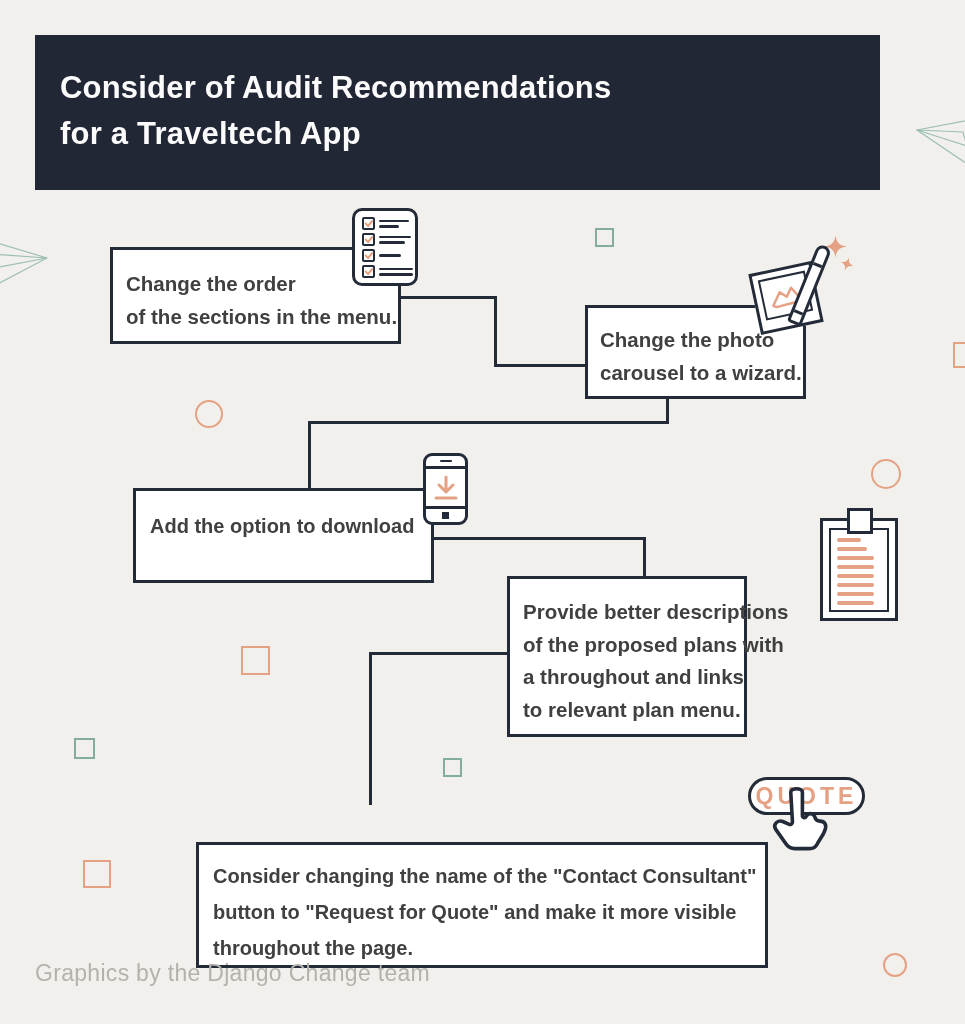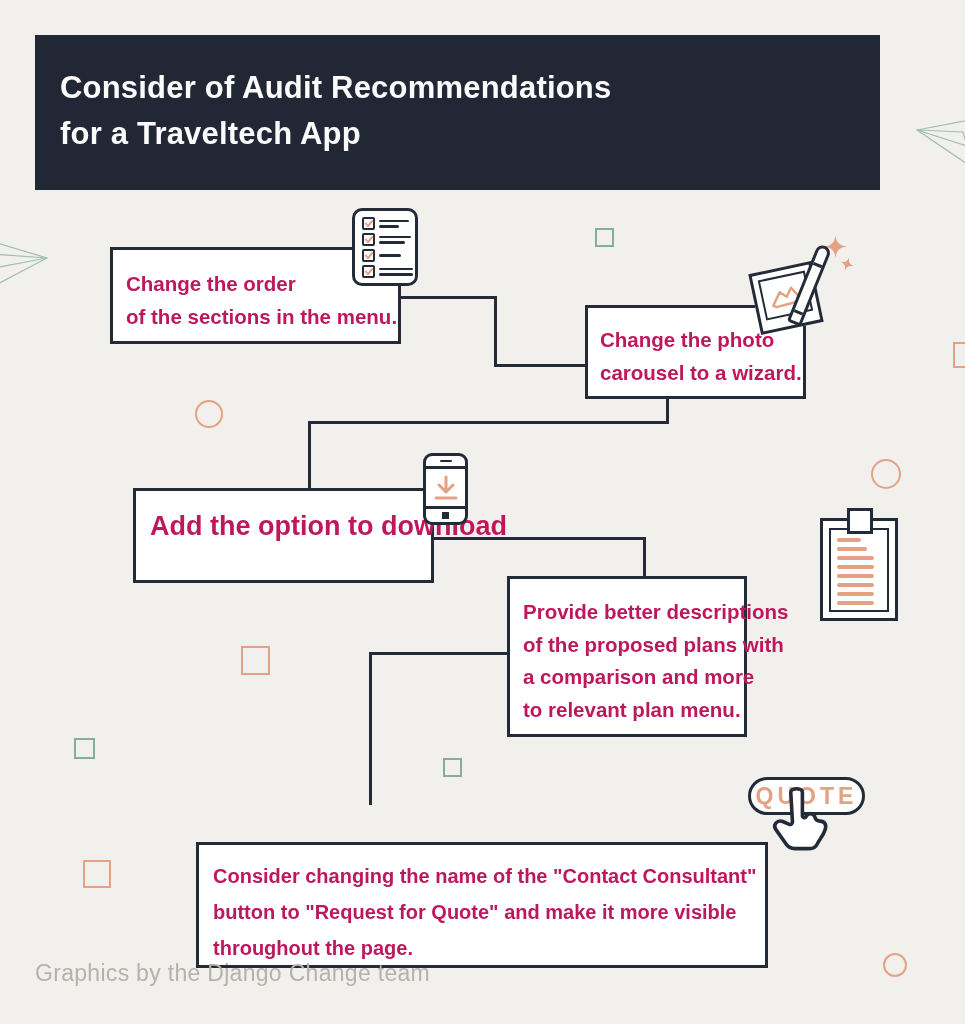--- a/index.html
+++ b/index.html
@@ -15,28 +15,28 @@
   }
   .header .title{
     padding:30px 0 0 25px;color:#fbfbfb;font-size:31px;font-weight:700;
     line-height:46px;letter-spacing:.2px;
   }
   
   .seg{position:absolute;background:#232a38;z-index:1;}
   
   .box{
     position:absolute;background:#ffffff;border:3px solid #232a38;z-index:2;
-    color:#be185d;font-weight:700;box-sizing:border-box;
+    color:#404040;font-weight:700;box-sizing:border-box;
   }
   .box .ln{white-space:nowrap;}
   .box1{left:110px;top:247px;width:291px;height:97px;font-size:20.5px;}
   .box1 .txt{padding:17px 0 0 13px;line-height:33px;}
   .box2{left:585px;top:305px;width:221px;height:94px;font-size:20.5px;}
   .box2 .txt{padding:15px 0 0 12px;line-height:33px;}
-  .box3{left:133px;top:488px;width:301px;height:95px;font-size:27px;}
+  .box3{left:133px;top:488px;width:301px;height:95px;font-size:20px;}
   .box3 .txt{padding:18px 0 0 14px;line-height:34px;}
   .box4{left:507px;top:576px;width:240px;height:161px;font-size:20.5px;}
   .box4 .txt{padding:17px 0 0 13px;line-height:32.5px;}
   .box5{left:196px;top:802px;width:572px;height:126px;font-size:20px;margin-top:40px;}
   .box5 .txt{padding:13px 0 0 14px;line-height:36px;}
   
   .sq{position:absolute;border:2px solid;background:transparent;z-index:0;}
   .sq.orange{border-color:#e5a183;}
   .sq.green{border-color:#84ad9f;}
   .circ{position:absolute;border:2px solid #e5a183;border-radius:50%;z-index:0;}
@@ -244,21 +244,21 @@
     </div>
     <div class="phone-bottom">
         <div class="phone-home"></div>
       </div>
   </div>
 
   <div class="box box4">
     <div class="txt">
       <div class="ln">Provide better descriptions</div>
       <div class="ln">of the proposed plans with</div>
-      <div class="ln">a comparison and more</div>
+      <div class="ln">a throughout and links</div>
       <div class="ln">to relevant plan menu.</div>
     </div>
   </div>
 
   <div class="clipboard">
     <div class="clip-tab"></div>
     <div class="clip-paper">
       <div class="clip-line" style="width:55%;"></div>
       <div class="clip-line" style="width:68%;"></div>
       <div class="clip-line" style="width:84%;"></div>

